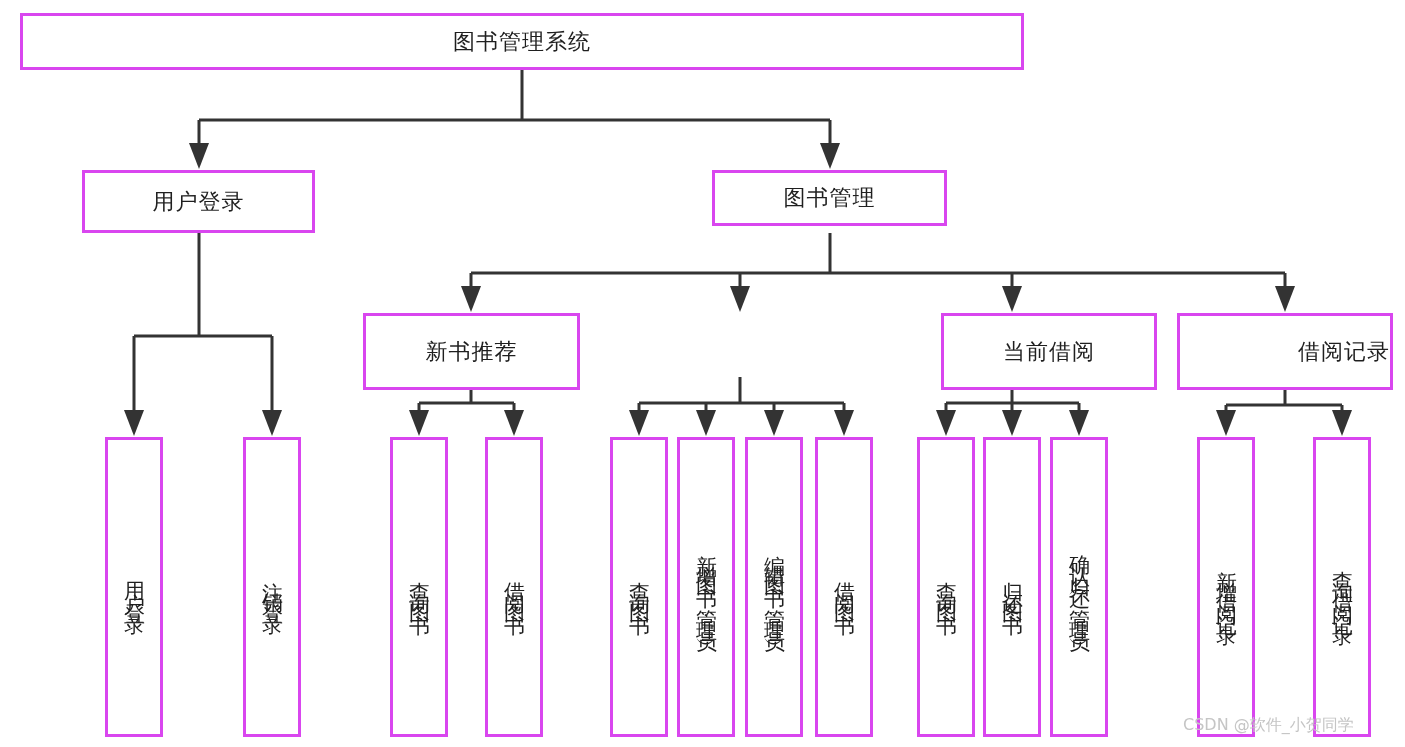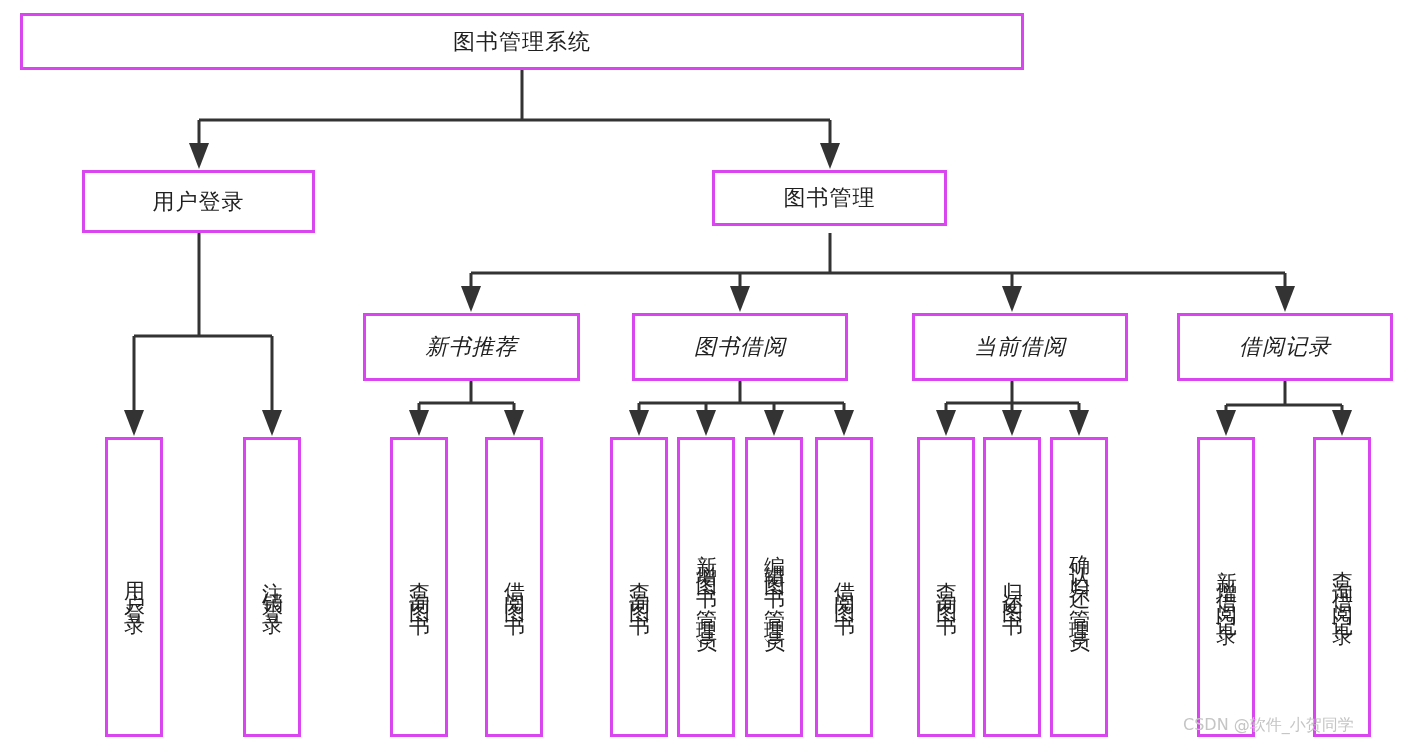--- a/index.html
+++ b/index.html
@@ -34,25 +34,25 @@
   }
   .hlabel {
     font-size: 22px;
     color: #1f1f1f;
     letter-spacing: 1px;
     white-space: nowrap;
   }
   .root  { left: 20px;  top: 13px;  width: 1004px; height: 57px; }
   .l2a   { left: 82px;  top: 170px; width: 233px;  height: 63px; }
   .l2b   { left: 712px; top: 170px; width: 235px;  height: 56px; }
-  .l3    { top: 313px; height: 68px; font-style: italic; }
+  .l3    { top: 313px; height: 77px; }
   .l3a   { left: 363px;  width: 217px; }
   .l3b   { left: 632px;  width: 216px; }
-  .l3c   { left: 912px;  width: 216px; justify-content: center; }
-  .l3d   { left: 1177px; width: 216px; }
+  .l3c   { left: 941px;  width: 216px; justify-content: center; }
+  .l3d   { left: 1177px; width: 216px; justify-content: flex-end; }
   .leaf {
     top: 437px;
     width: 58px;
     height: 300px;
   }
   .vlabel {
     writing-mode: vertical-rl;
     text-orientation: mixed;
     font-size: 21px;
     line-height: 1;
@@ -125,23 +125,20 @@
   <div class="box l2a">
     <span class="hlabel">用户登录</span>
   </div>
   <div class="box l2b">
     <span class="hlabel">图书管理</span>
   </div>
 
   <div class="box l3 l3a">
     <span class="hlabel">新书推荐</span>
   </div>
-  <div class="box l3 l3b">
-    <span class="hlabel">图书借阅</span>
-  </div>
   <div class="box l3 l3c">
     <span class="hlabel">当前借阅</span>
   </div>
   <div class="box l3 l3d">
     <span class="hlabel">借阅记录</span>
   </div>
 
   <div class="box leaf lf1">
     <span class="vlabel">用户登录</span>
   </div>

